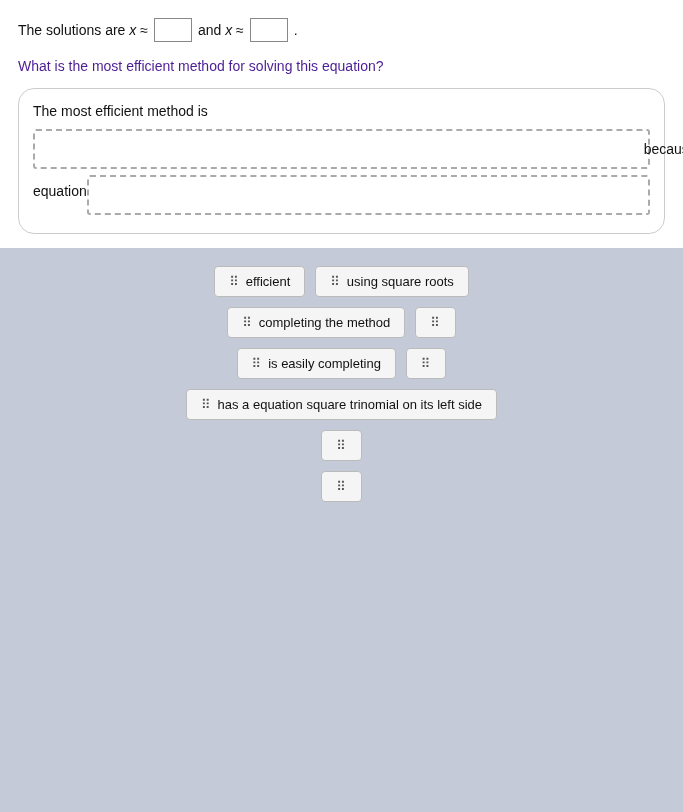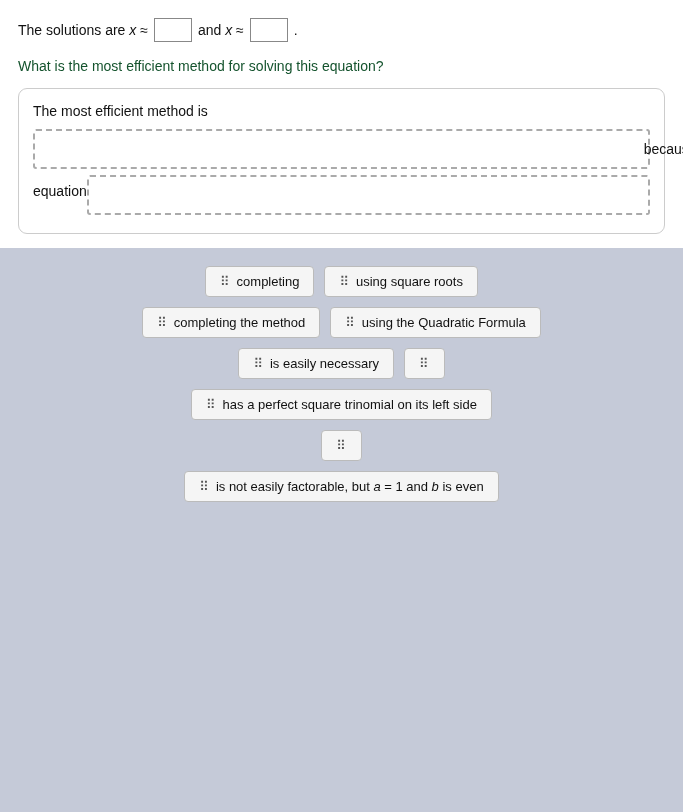--- a/index.html
+++ b/index.html
@@ -39,27 +39,27 @@
       display: inline-block;
       width: 38px;
       height: 24px;
       border: 1.5px solid #888;
       background: #fff;
       vertical-align: middle;
     }
 
     .question-text {
       font-size: 14px;
-      color: #14532d;
+      color: #4c1d95;
       margin-bottom: 14px;
     }
 
     .method-box {
       border: 1px solid #ccc;
-      border-radius: 9px;
+      border-radius: 16px;
       padding: 14px 14px 18px 14px;
       background: #fff;
     }
 
     .method-label {
       font-size: 14px;
       color: #111;
       margin-bottom: 10px;
     }
 
@@ -177,62 +177,60 @@
       </div>
     </div>
   </div>
 </div>
 
 <div class="bottom-section">
 
   <div class="drag-row">
     <div class="drag-chip">
       <span class="drag-icon">⠿</span>
-      <span>completing</span>
+      <span>efficient</span>
     </div>
     <div class="drag-chip">
       <span class="drag-icon">⠿</span>
       <span>using square roots</span>
     </div>
   </div>
 
   <div class="drag-row">
     <div class="drag-chip">
       <span class="drag-icon">⠿</span>
       <span>completing the method</span>
     </div>
     <div class="drag-chip">
       <span class="drag-icon">⠿</span>
-      <span>using the Quadratic Formula</span>
-    </div>
-  </div>
-
-  <div class="drag-row">
-    <div class="drag-chip">
-      <span class="drag-icon">⠿</span>
-      <span>is easily necessary</span>
-    </div>
-    <div class="drag-chip">
-      <span class="drag-icon">⠿</span>
-    </div>
-  </div>
-
-  <div class="drag-row">
-    <div class="drag-chip">
-      <span class="drag-icon">⠿</span>
-      <span>has a perfect square trinomial on its left side</span>
-    </div>
-  </div>
-
-  <div class="drag-row">
-    <div class="drag-chip">
-      <span class="drag-icon">⠿</span>
-    </div>
-  </div>
-
-  <div class="drag-row">
-    <div class="drag-chip">
-      <span class="drag-icon">⠿</span>
-      <span>is not easily factorable, but <i>a</i> = 1 and <i>b</i> is even</span>
+    </div>
+  </div>
+
+  <div class="drag-row">
+    <div class="drag-chip">
+      <span class="drag-icon">⠿</span>
+      <span>is easily completing</span>
+    </div>
+    <div class="drag-chip">
+      <span class="drag-icon">⠿</span>
+    </div>
+  </div>
+
+  <div class="drag-row">
+    <div class="drag-chip">
+      <span class="drag-icon">⠿</span>
+      <span>has a equation square trinomial on its left side</span>
+    </div>
+  </div>
+
+  <div class="drag-row">
+    <div class="drag-chip">
+      <span class="drag-icon">⠿</span>
+    </div>
+  </div>
+
+  <div class="drag-row">
+    <div class="drag-chip">
+      <span class="drag-icon">⠿</span>
     </div>
   </div>
 
 </div>
 
 </body></html>

